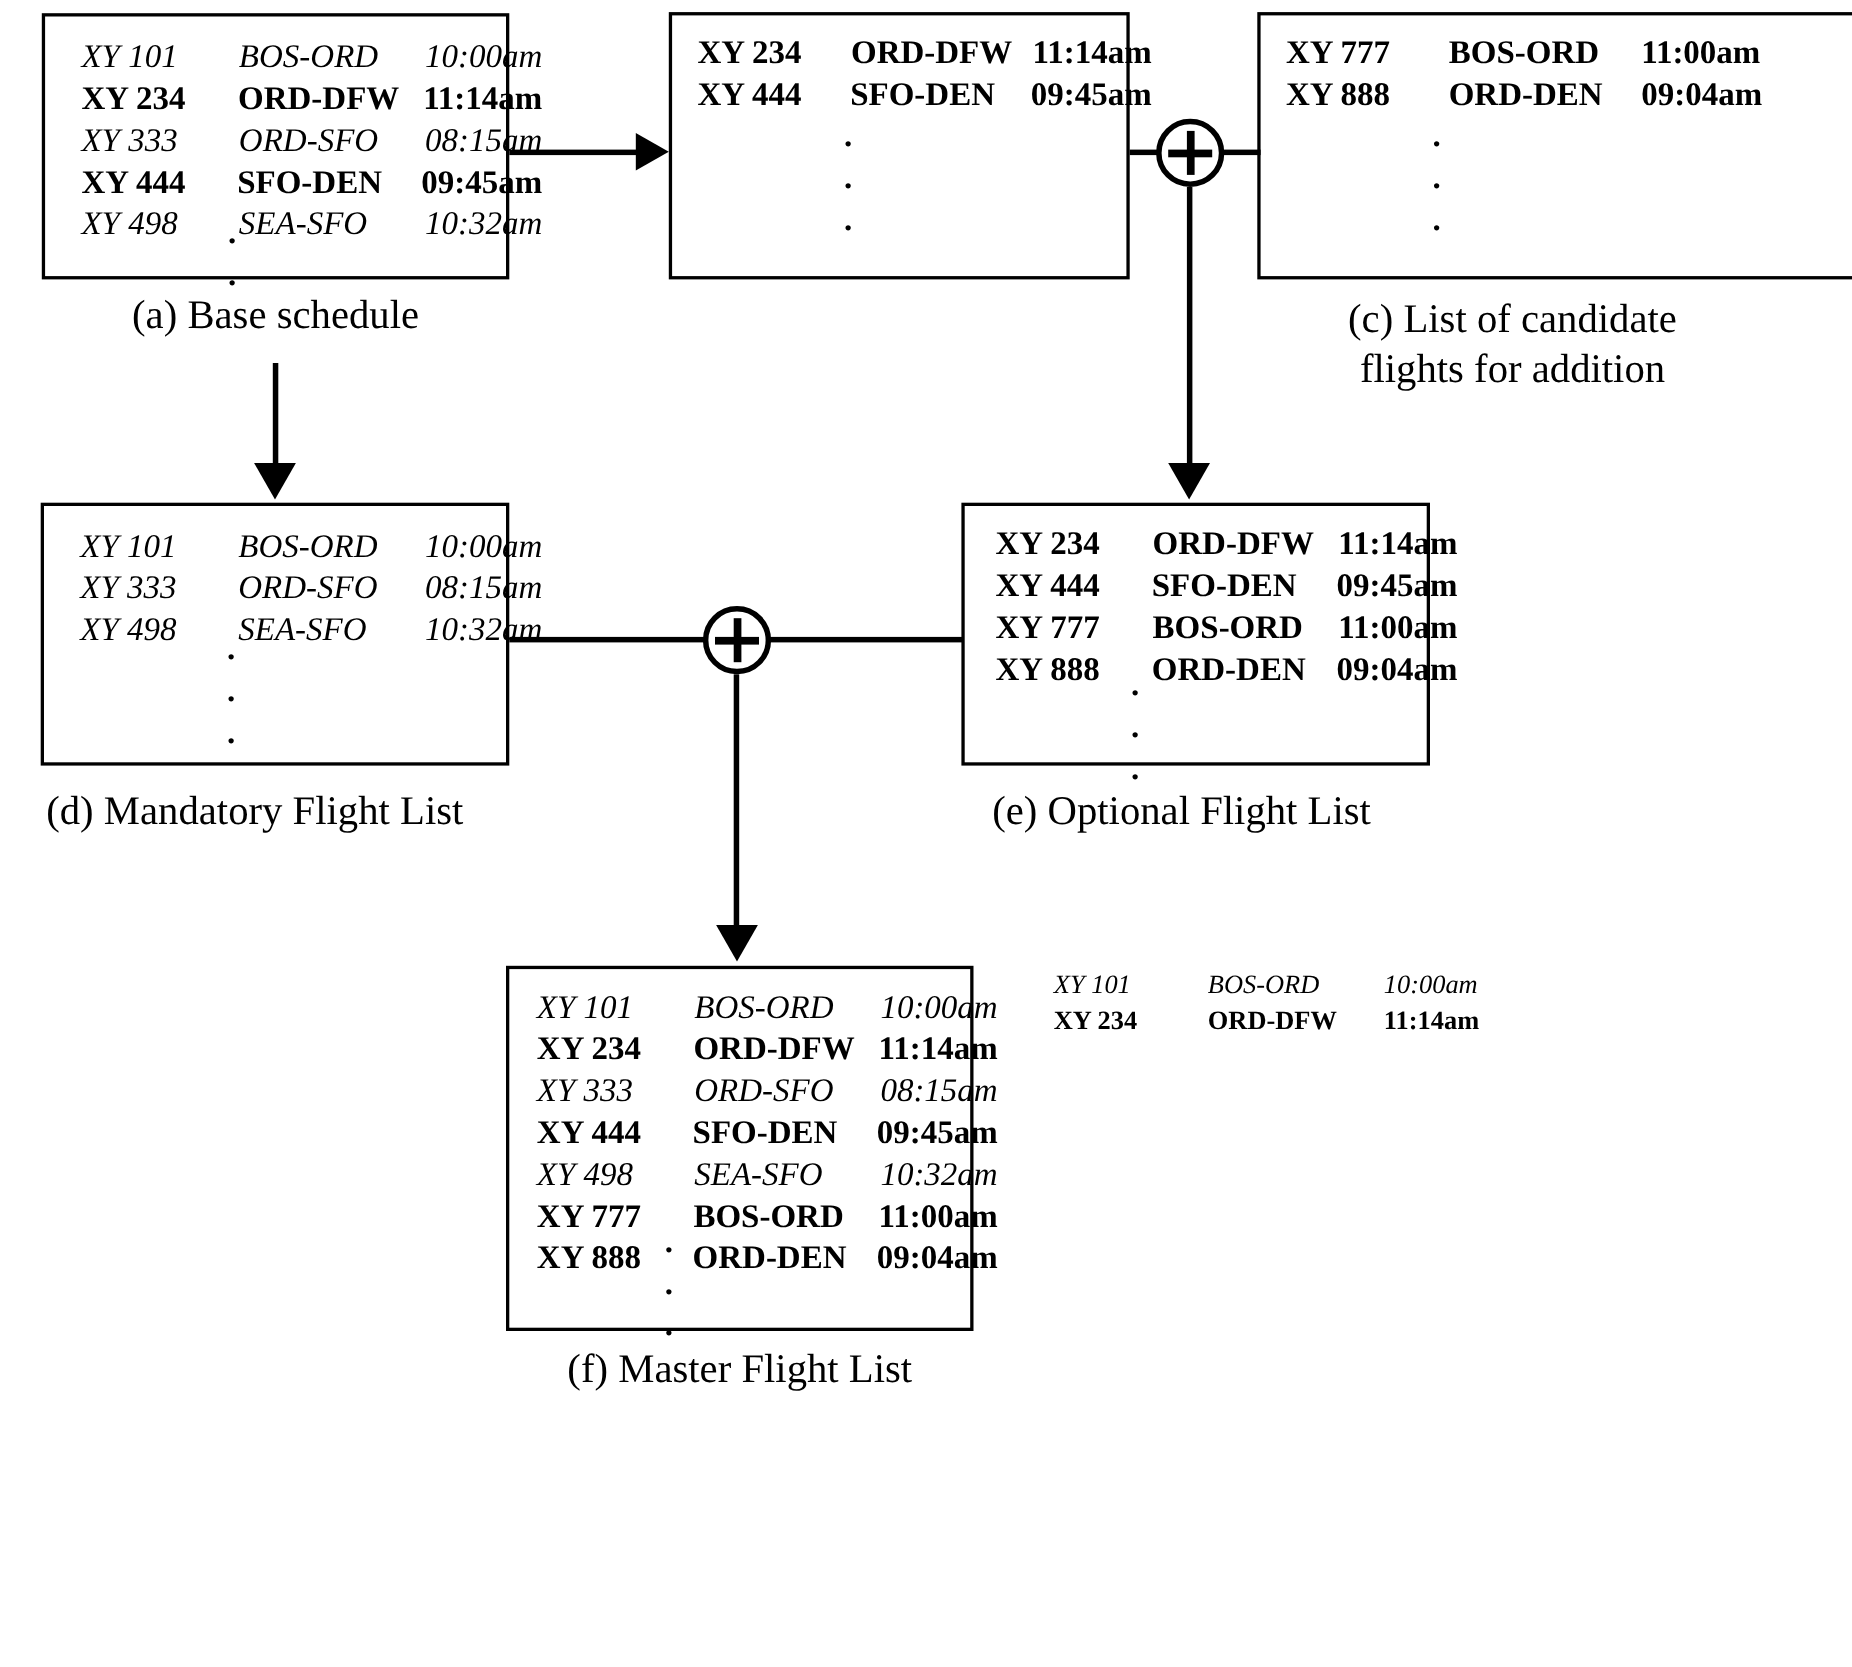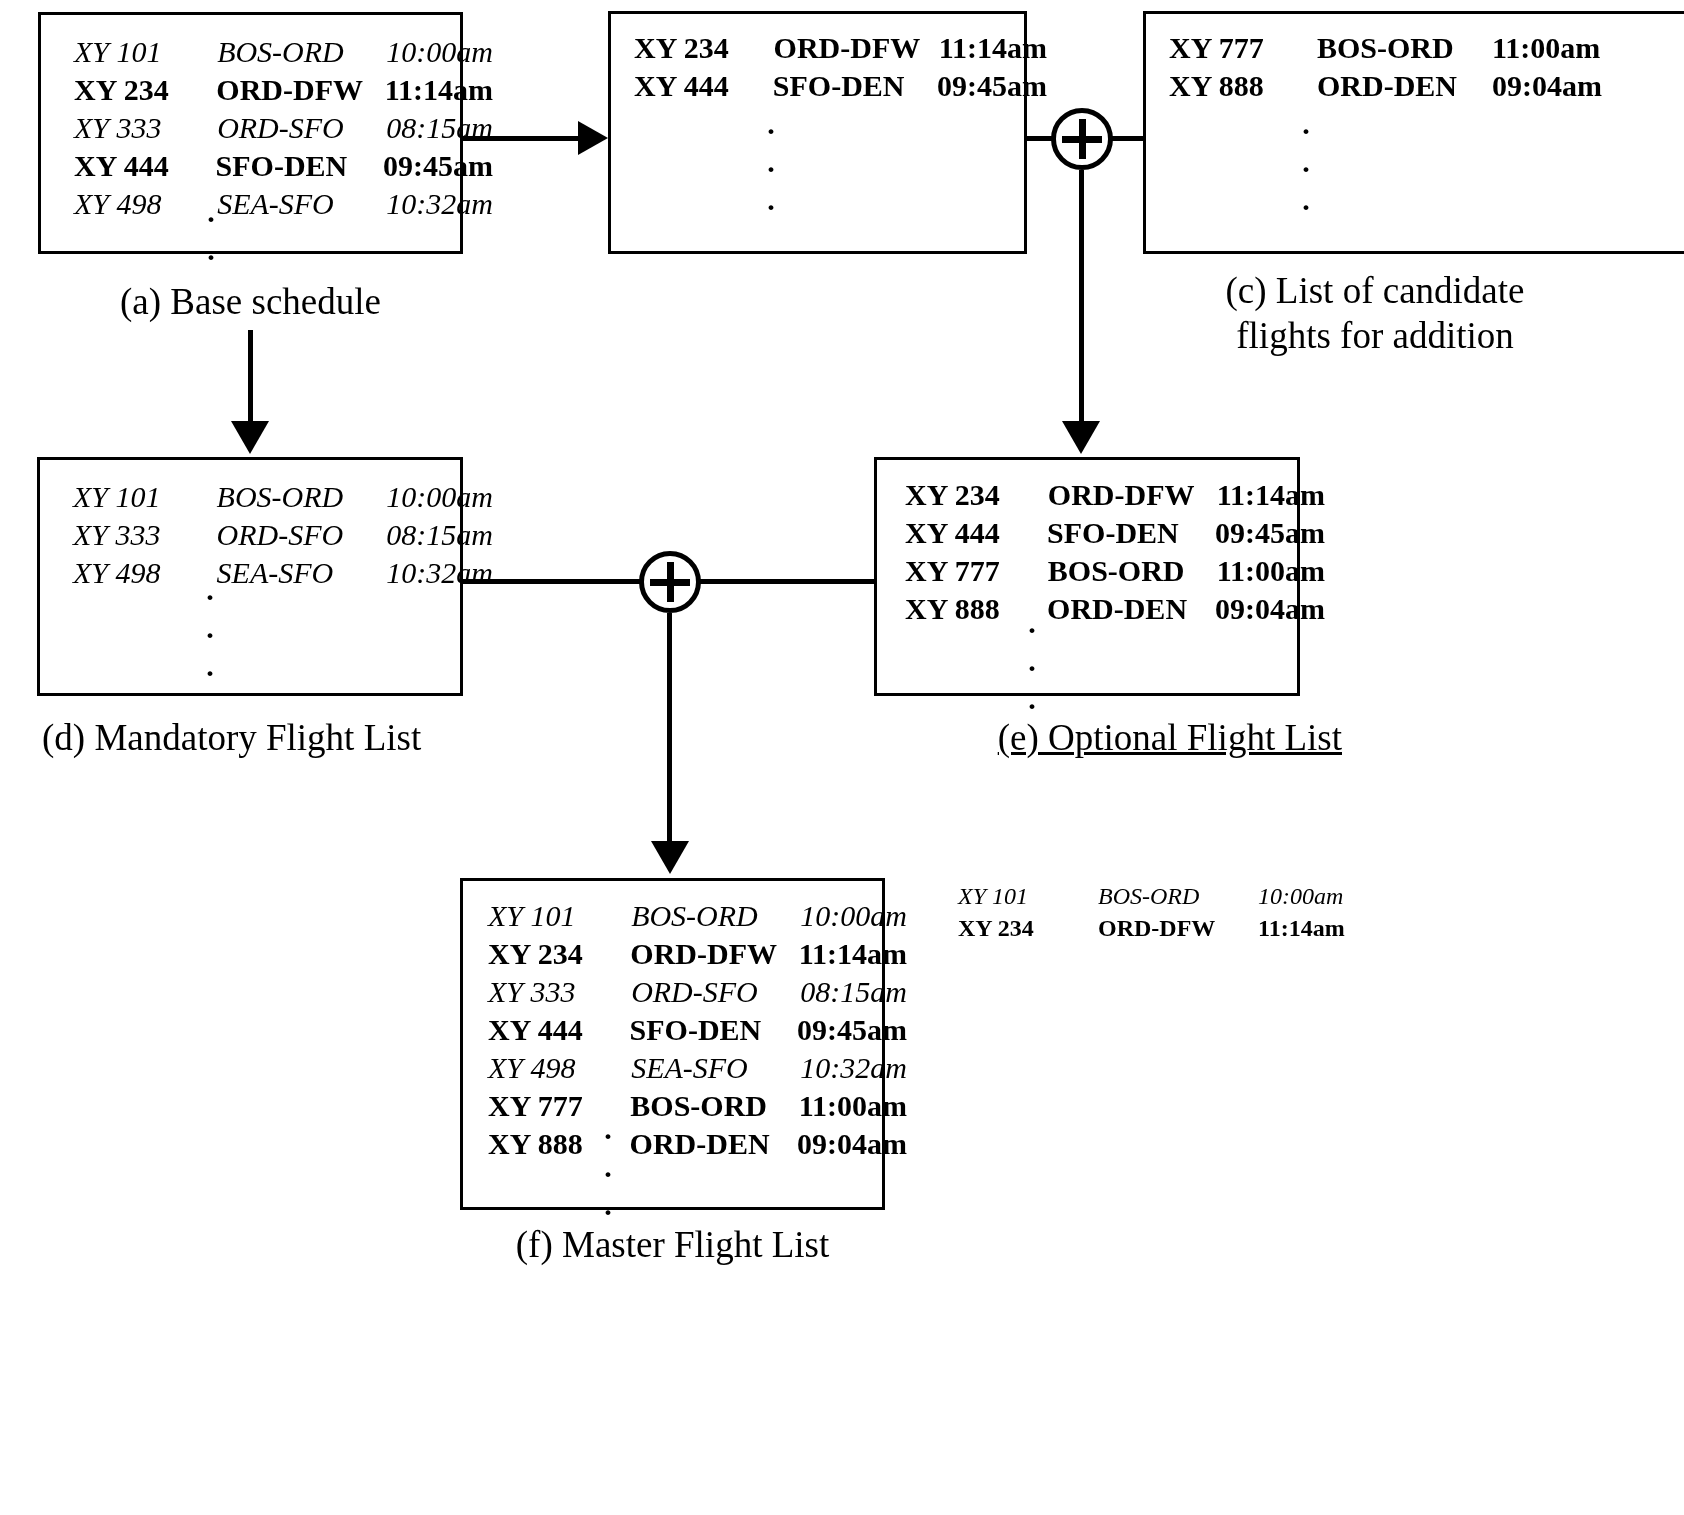--- a/index.html
+++ b/index.html
@@ -148,21 +148,21 @@
         <div class="frow opt" style="height: 38px;"><span class="c-num" style="width: 148px;">XY 234</span><span class="c-pair" style="width: 175px;">ORD-DFW</span><span class="c-time">11:14am</span></div>
         <div class="frow mand" style="height: 38px;"><span class="c-num" style="width: 148px;">XY 333</span><span class="c-pair" style="width: 175px;">ORD-SFO</span><span class="c-time">08:15am</span></div>
         <div class="frow opt" style="height: 38px;"><span class="c-num" style="width: 148px;">XY 444</span><span class="c-pair" style="width: 175px;">SFO-DEN</span><span class="c-time">09:45am</span></div>
         <div class="frow mand" style="height: 38px;"><span class="c-num" style="width: 148px;">XY 498</span><span class="c-pair" style="width: 175px;">SEA-SFO</span><span class="c-time">10:32am</span></div>
       </div>
     <div class="vdots" id="dots-a" style="left:150px; top:182px; width:40px;">
         <span style="height: 38px;">.</span>
         <span style="height: 38px;">.</span>
       </div>
   </div>
-  <div class="caption" style="left:38px; top:279px; width:425px;">(a) Base schedule</div>
+  <div class="caption" style="left:38px; top:264px; width:425px;">(a) Base schedule</div>
 
   <div class="box" id="box-b" style="left:608px; top:11px; width:419px; height:243px;">
     <div class="rows" id="rows-b" style="padding:19px 0 0 23px; font-size:30px;">
         <div class="frow opt" style="height: 38px;"><span class="c-num" style="width: 148px;">XY 234</span><span class="c-pair" style="width: 175px;">ORD-DFW</span><span class="c-time">11:14am</span></div>
         <div class="frow opt" style="height: 38px;"><span class="c-num" style="width: 148px;">XY 444</span><span class="c-pair" style="width: 175px;">SFO-DEN</span><span class="c-time">09:45am</span></div>
       </div>
     <div class="vdots" id="dots-b" style="left:140px; top:95px; width:40px;">
         <span style="height: 38px;">.</span>
         <span style="height: 38px;">.</span>
         <span style="height: 38px;">.</span>
@@ -203,21 +203,21 @@
         <div class="frow opt" style="height: 38px;"><span class="c-num" style="width: 148px;">XY 444</span><span class="c-pair" style="width: 175px;">SFO-DEN</span><span class="c-time">09:45am</span></div>
         <div class="frow opt" style="height: 38px;"><span class="c-num" style="width: 148px;">XY 777</span><span class="c-pair" style="width: 175px;">BOS-ORD</span><span class="c-time">11:00am</span></div>
         <div class="frow opt" style="height: 38px;"><span class="c-num" style="width: 148px;">XY 888</span><span class="c-pair" style="width: 175px;">ORD-DEN</span><span class="c-time">09:04am</span></div>
       </div>
     <div class="vdots" id="dots-e" style="left:135px; top:148px; width:40px;">
         <span style="height: 38px;">.</span>
         <span style="height: 38px;">.</span>
         <span style="height: 38px;">.</span>
       </div>
   </div>
-  <div class="caption" style="left:880px; top:715px; width:440px; text-align:right; padding-left:22px;text-decoration:underline;">(e) Optional Flight List</div>
+  <div class="caption" style="left:880px; top:715px; width:440px; text-align:left; padding-left:22px;">(e) Optional Flight List</div>
 
   <div class="box" id="box-f" style="left:460px; top:878px; width:425px; height:332px;">
     <div class="rows" id="rows-f" style="padding:20px 0 0 25px; font-size:30px;">
         <div class="frow mand" style="height: 38px;"><span class="c-num" style="width: 148px;">XY 101</span><span class="c-pair" style="width: 175px;">BOS-ORD</span><span class="c-time">10:00am</span></div>
         <div class="frow opt" style="height: 38px;"><span class="c-num" style="width: 148px;">XY 234</span><span class="c-pair" style="width: 175px;">ORD-DFW</span><span class="c-time">11:14am</span></div>
         <div class="frow mand" style="height: 38px;"><span class="c-num" style="width: 148px;">XY 333</span><span class="c-pair" style="width: 175px;">ORD-SFO</span><span class="c-time">08:15am</span></div>
         <div class="frow opt" style="height: 38px;"><span class="c-num" style="width: 148px;">XY 444</span><span class="c-pair" style="width: 175px;">SFO-DEN</span><span class="c-time">09:45am</span></div>
         <div class="frow mand" style="height: 38px;"><span class="c-num" style="width: 148px;">XY 498</span><span class="c-pair" style="width: 175px;">SEA-SFO</span><span class="c-time">10:32am</span></div>
         <div class="frow opt" style="height: 38px;"><span class="c-num" style="width: 148px;">XY 777</span><span class="c-pair" style="width: 175px;">BOS-ORD</span><span class="c-time">11:00am</span></div>
         <div class="frow opt" style="height: 38px;"><span class="c-num" style="width: 148px;">XY 888</span><span class="c-pair" style="width: 175px;">ORD-DEN</span><span class="c-time">09:04am</span></div>

